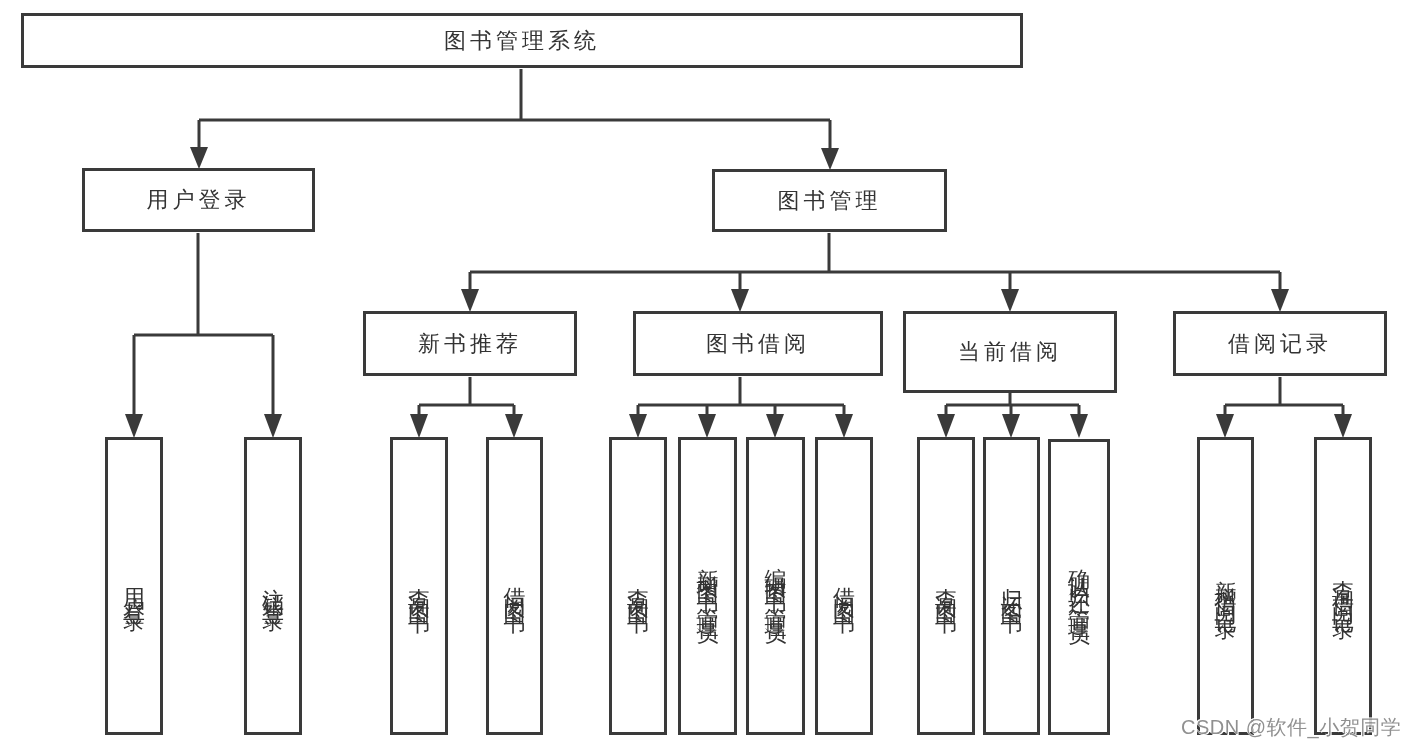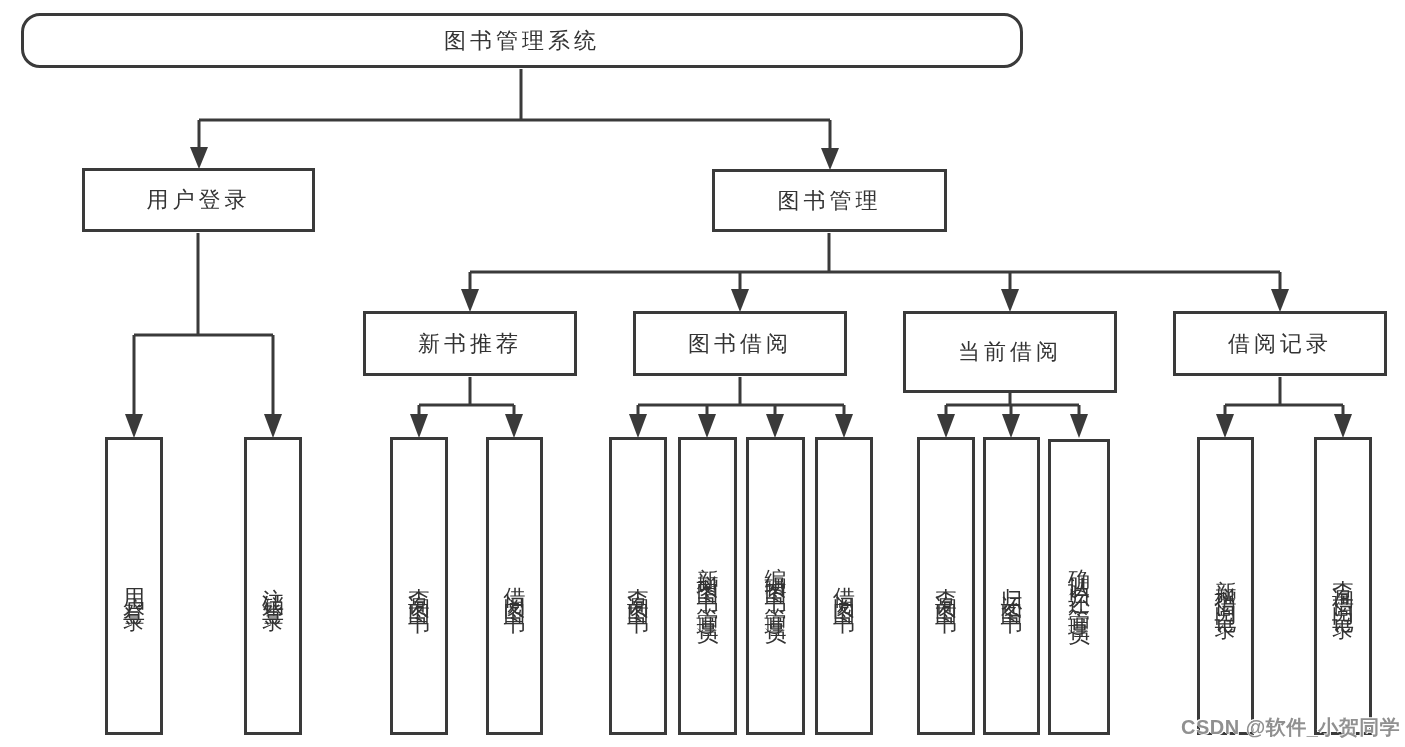--- a/index.html
+++ b/index.html
@@ -18,21 +18,20 @@
     font-size:22px;letter-spacing:4px;color:#333333;white-space:nowrap;
   }
   .leaf .lbl{
     writing-mode:vertical-rl;text-orientation:mixed;
     font-size:22px;letter-spacing:8px;line-height:1;white-space:normal;
   }
   .watermark{
     position:absolute;left:1181px;top:714px;z-index:5;
     font-size:20px;color:#909090;letter-spacing:0.5px;white-space:nowrap;
     text-shadow:1px 1px 0 #ffffff,-1px -1px 0 #ffffff;
-    font-weight:bold;
   }
 </style>
 </head>
 <body>
 
 <div class="stage">
 
   <svg class="connectors" width="1405" height="747" viewBox="0 0 1405 747">
     <g stroke="#3a3a3a" stroke-width="3" fill="none">
 
@@ -66,35 +65,35 @@
       <polygon points="766,414 784,414 775,438"></polygon>
       <polygon points="835,414 853,414 844,438"></polygon>
       <polygon points="937,414 955,414 946,438"></polygon>
       <polygon points="1002,414 1020,414 1011,438"></polygon>
       <polygon points="1070,414 1088,414 1079,438"></polygon>
       <polygon points="1216,414 1234,414 1225,438"></polygon>
       <polygon points="1334,414 1352,414 1343,438"></polygon>
     </g>
   </svg>
 
-  <div class="node" style="left:21px;top:13px;width:1002px;height:55px;border-radius:19px;">
+  <div class="node" style="left:21px;top:13px;width:1002px;height:55px;">
     <span class="lbl">图书管理系统</span>
   </div>
 
   <div class="node" style="left:82px;top:168px;width:233px;height:64px;">
     <span class="lbl">用户登录</span>
   </div>
   <div class="node" style="left:712px;top:169px;width:235px;height:63px;">
     <span class="lbl">图书管理</span>
   </div>
 
   <div class="node" style="left:363px;top:311px;width:214px;height:65px;">
     <span class="lbl">新书推荐</span>
   </div>
-  <div class="node" style="left:633px;top:311px;width:214px;height:65px;">
+  <div class="node" style="left:633px;top:311px;width:250px;height:65px;">
     <span class="lbl">图书借阅</span>
   </div>
   <div class="node" style="left:903px;top:311px;width:214px;height:82px;">
     <span class="lbl">当前借阅</span>
   </div>
   <div class="node" style="left:1173px;top:311px;width:214px;height:65px;">
     <span class="lbl">借阅记录</span>
   </div>
 
   <div class="node leaf" style="left:105px;top:437px;width:58px;height:298px;">

